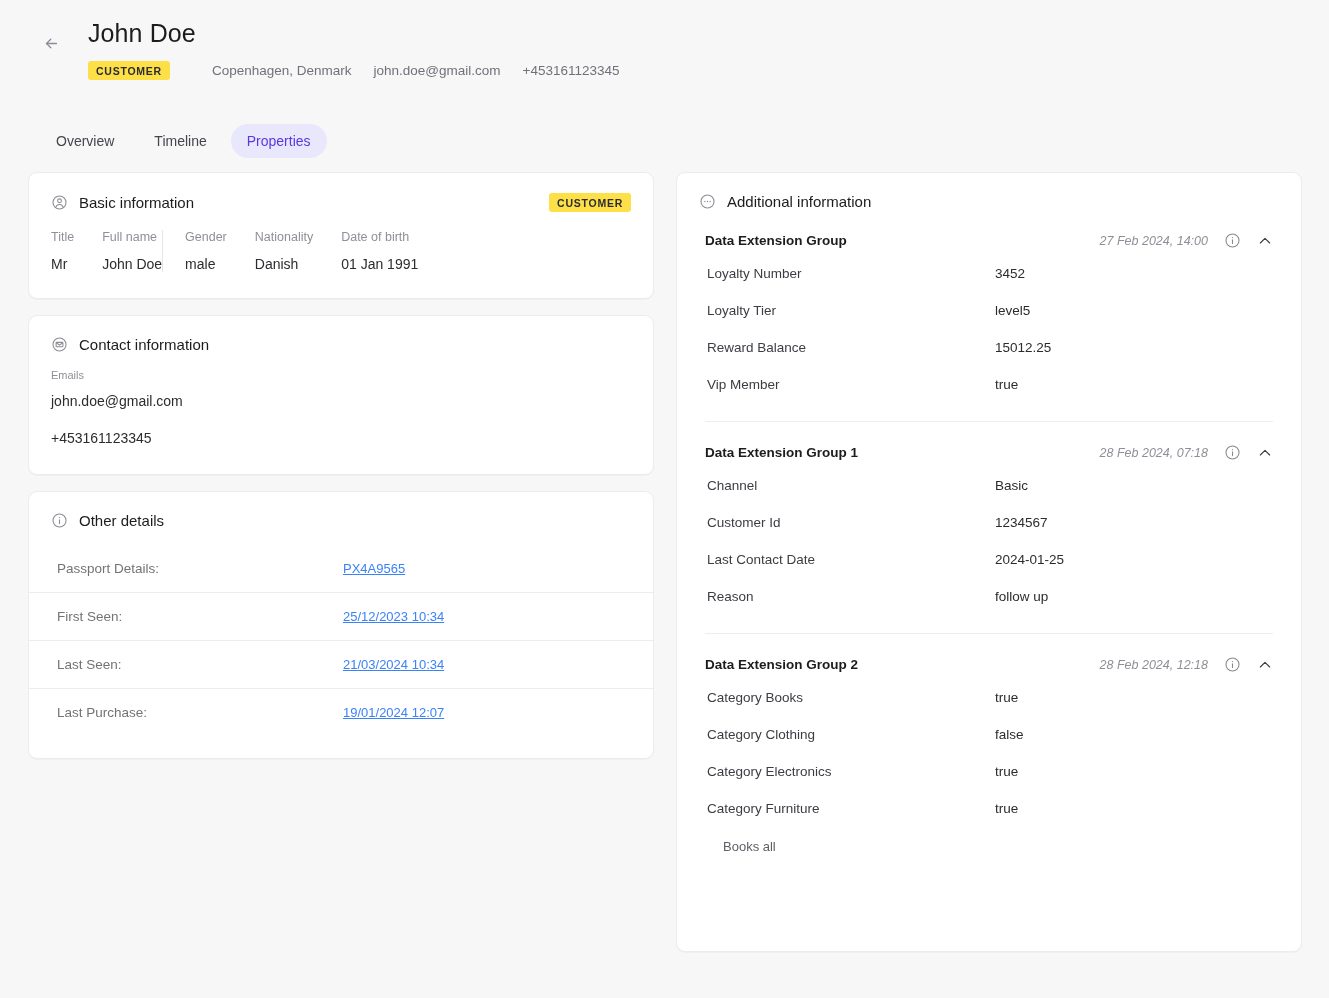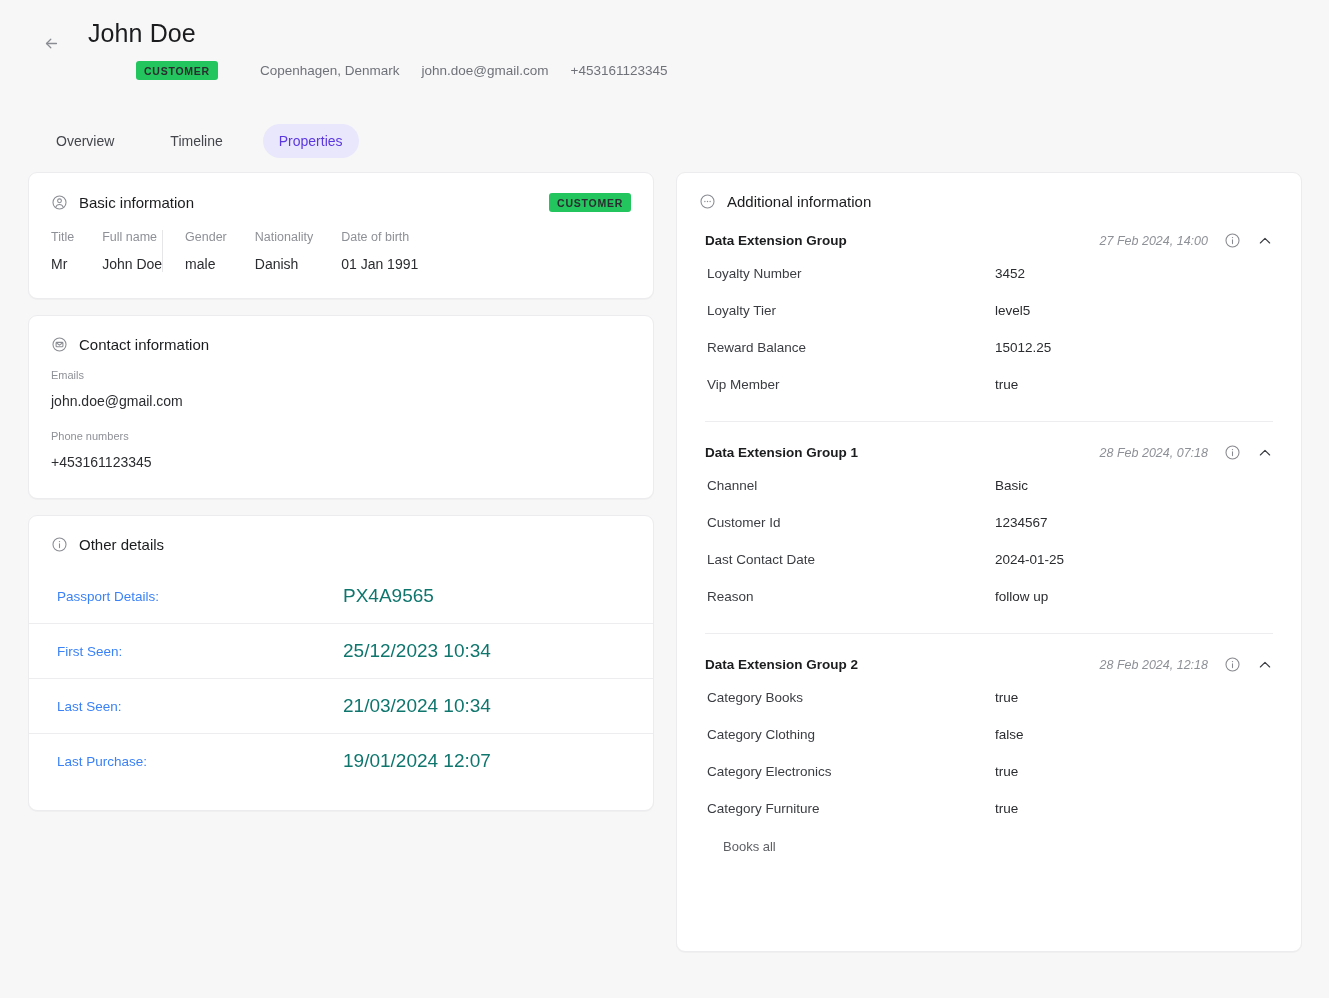--- a/index.html
+++ b/index.html
@@ -15,28 +15,28 @@
   .header { position: absolute; left: 0; top: 0; width: 100%; padding: 18px 30px 0 30px; }
   .back-btn {
     position: absolute; left: 38px; top: 30px;
     width: 26px; height: 26px; display: flex; align-items: center; justify-content: center;
     color: #2f3033; cursor: pointer; background: none; border: none;
   }
   .title-block { margin-left: 58px; }
   .page-title { font-size: 25px; font-weight: 400; color: #1b1c1e; letter-spacing: .1px; line-height: 1.2; }
   .meta-row { display: flex; align-items: center; margin-top: 13px; }
   .badge {
-    background: #22c55e; color: #2b2c2f; font-size: 10.5px; font-weight: 700;
-    letter-spacing: .75px; padding: 4px 8px 3px 8px; border-radius: 3px; text-transform: uppercase; margin-left: 48px;
+    background: #fde047; color: #2b2c2f; font-size: 10.5px; font-weight: 700;
+    letter-spacing: .75px; padding: 4px 8px 3px 8px; border-radius: 3px; text-transform: uppercase;
   }
   .meta-items { display: flex; align-items: center; gap: 22px; margin-left: 42px; }
   .meta-item { font-size: 13.5px; color: #70727a; }
 
   
-  .tabs { position: absolute; left: 40px; top: 124px; display: flex; align-items: center; gap: 24px; }
+  .tabs { position: absolute; left: 40px; top: 124px; display: flex; align-items: center; gap: 8px; }
   .tab { font-size: 14px; color: #44464c; padding: 9px 16px; border-radius: 18px; cursor: pointer; }
   .tab.active { background: #e9e7fb; color: #5b37e0; font-weight: 500; }
 
   
   .columns { position: absolute; left: 28px; top: 172px; width: 1274px; display: flex; gap: 22px; }
   .col-left { width: 626px; display: flex; flex-direction: column; gap: 16px; }
   .col-right { width: 626px; }
 
   .card {
     background: #fff; border: 1px solid #ececee; border-radius: 9px;
@@ -60,22 +60,22 @@
   
   .contact-body { padding: 16px 22px 28px 22px; }
   .c-label { font-size: 11px; color: #8e9097; margin-bottom: 12px; }
   .c-value { font-size: 14px; color: #2b2c2f; }
   .c-gap { height: 21px; }
 
   
   .od-body { padding: 16px 0 22px 0; }
   .od-row { display: flex; align-items: center; padding: 16px 28px; border-bottom: 1px solid #ededef; }
   .od-row:last-child { border-bottom: none; }
-  .od-key { font-size: 13.5px; color: #3b82f6; width: 286px; flex: none; }
-  .od-val { font-size: 19px; color: #0f766e; }
+  .od-key { font-size: 13.5px; color: #737373; width: 286px; flex: none; }
+  .od-val { font-size: 13px; color: #3b82f6; text-decoration: underline; }
 
   
   .ai-card { padding-bottom: 24px; min-height: 780px; }
   .group { padding: 0 28px; }
   .group-head { display: flex; align-items: center; justify-content: space-between; padding: 22px 0 6px 0; }
   .group-name { font-size: 13.5px; font-weight: 700; color: #1b1c1e; }
   .group-right { display: flex; align-items: center; gap: 16px; }
   .group-date { font-size: 12.5px; font-style: italic; color: #8e9097; text-align: right; }
   .icon-btn { width: 17px; height: 17px; color: #88898f; display: block; cursor: pointer; }
   .chev { width: 16px; height: 16px; color: #3b3d42; cursor: pointer; display: block; }
@@ -169,21 +169,20 @@
                 <rect x="7.2" y="9" width="9.6" height="6.2" rx="1"></rect>
               <path d="M7.4 9.6l4.6 3.3 4.6-3.3"></path>
             </svg>
             <span class="card-title">Contact information</span>
           </div>
         </div>
         <div class="contact-body">
           <div class="c-label">Emails</div>
           <div class="c-value">john.doe@gmail.com</div>
           <div class="c-gap"></div>
-          <div class="c-label">Phone numbers</div>
           <div class="c-value">+453161123345</div>
         </div>
       </div>
 
       <div class="card">
         <div class="card-head">
           <div class="card-head-left">
             <svg class="ico" viewBox="0 0 24 24" fill="none" stroke="currentColor" stroke-width="1.5">
               <circle cx="12" cy="12" r="9.2"></circle>
                 <path d="M12 11v5.4" stroke-linecap="round"></path>

